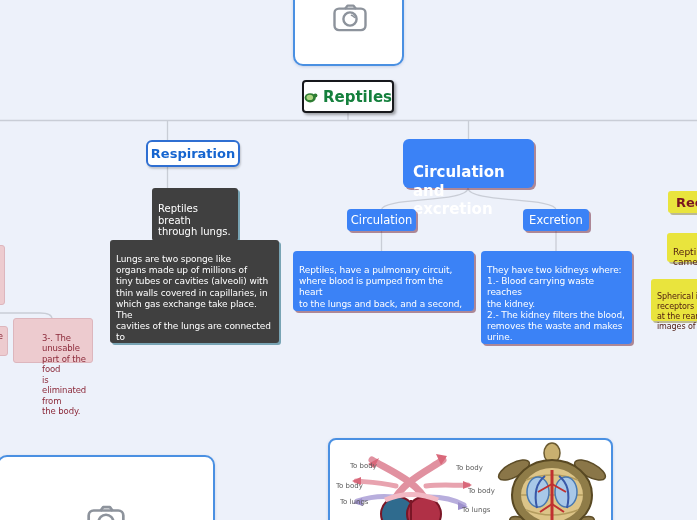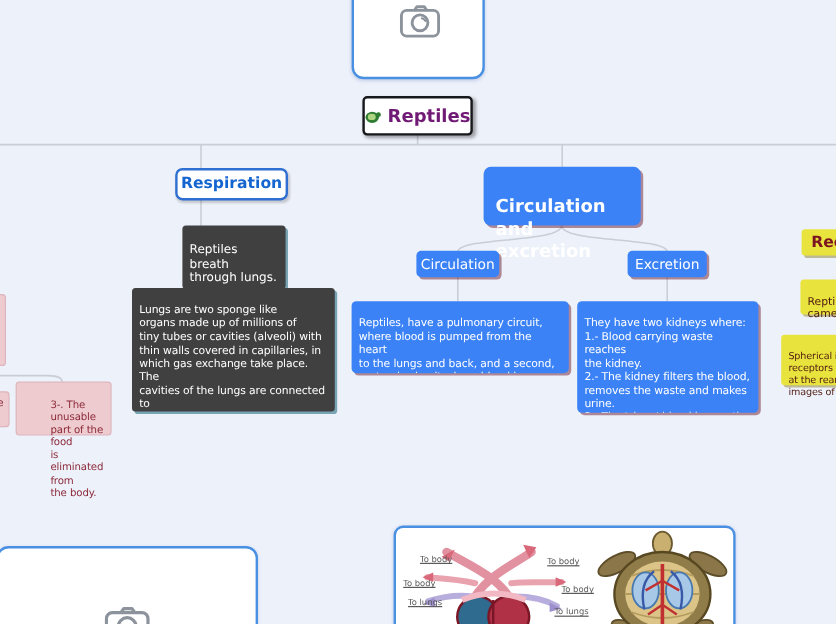--- a/index.html
+++ b/index.html
@@ -6,38 +6,38 @@
   #canvas{
     position:relative;width:697px;height:520px;overflow:hidden;
     background:#edf1fa;font-family:"DejaVu Sans",sans-serif;
   }
   .connectors{position:absolute;left:0;top:0;z-index:1;}
   .box{position:absolute;z-index:2;box-sizing:border-box;}
   .img-frame{background:#ffffff;border:2px solid #4a90e2;border-radius:10px;
     box-shadow:0 1px 3px rgba(80,110,180,.25);}
   .node-root{background:#fff;border:2px solid #17181c;border-radius:4px;
     display:flex;align-items:center;justify-content:center;gap:5px;
-    font-weight:bold;font-size:15px;color:#701a75;
+    font-weight:bold;font-size:15px;color:#15803d;
     box-shadow:2px 2px 3px rgba(0,0,0,.35);}
   .node-resp{background:#fff;border:2px solid #2f6fd2;border-radius:6px;
     display:flex;align-items:center;justify-content:center;
     font-weight:bold;font-size:13px;color:#1565d0;
     box-shadow:1px 2px 2px rgba(0,0,0,.18);}
   .teal{background:#404040;color:#fff;border-radius:3px;
     box-shadow:2px 2px 0 rgba(23,100,122,.55);}
   .crimson{background:#3b82f6;color:#fff;border-radius:4px;
     box-shadow:2px 2px 0 rgba(96,6,28,.45);}
   .yellow{background:#e9e43d;color:#4d1a10;border-radius:3px;
     box-shadow:2px 2px 0 rgba(128,118,24,.45);}
   .pink{background:#edcbcf;color:#8c2a3a;border:1px solid #ddb6bd;border-radius:3px;}
   .note{font-size:10px;line-height:1.18;padding:3px 6px;white-space:pre-line;}
   .detail{font-size:9px;line-height:1.24;letter-spacing:-0.1px;padding:3px 6px;white-space:pre-line;}
   .title2{font-weight:bold;font-size:15px;line-height:1.25;padding:5px 10px;white-space:pre-line;}
   .subnode{font-size:11.5px;display:flex;align-items:center;justify-content:center;}
-  .fig-label{position:absolute;font-size:7px;color:#5a5a5a;z-index:3;white-space:nowrap;text-decoration:underline;}
+  .fig-label{position:absolute;font-size:7px;color:#5a5a5a;z-index:3;white-space:nowrap;}
 </style>
 </head>
 <body>
 
 <div id="canvas">
 
   <svg class="connectors" width="697" height="520">
     <g fill="none" stroke="#c9cdd6" stroke-width="1.3">
       <path d="M0 120.5 H697"></path>
       <path d="M348 112 V120"></path>

